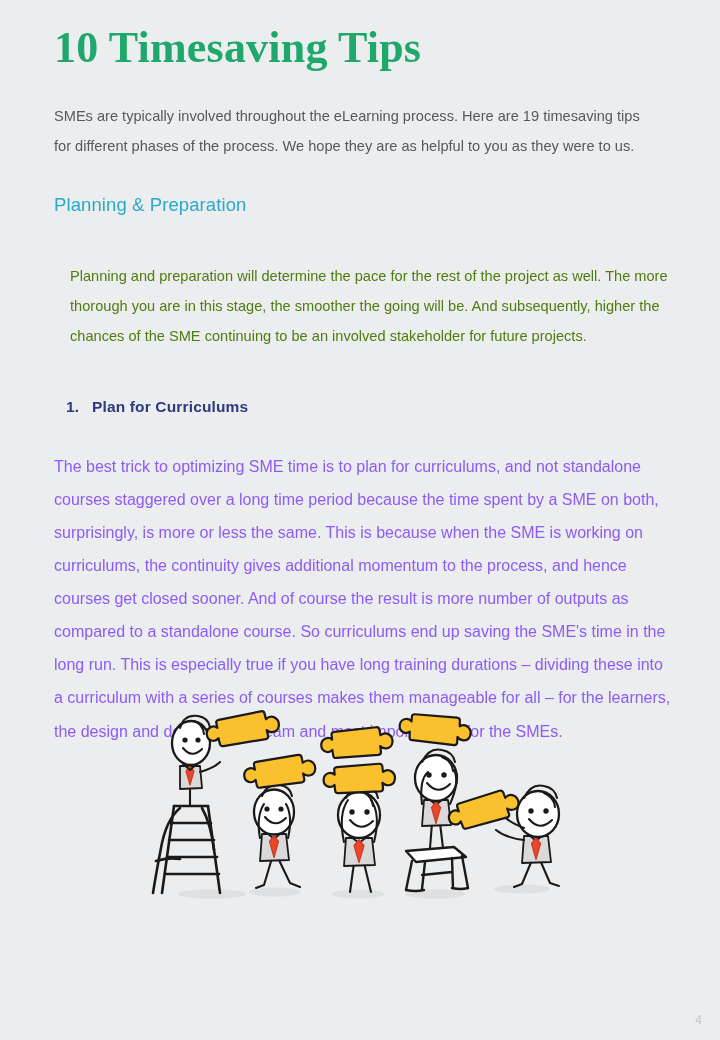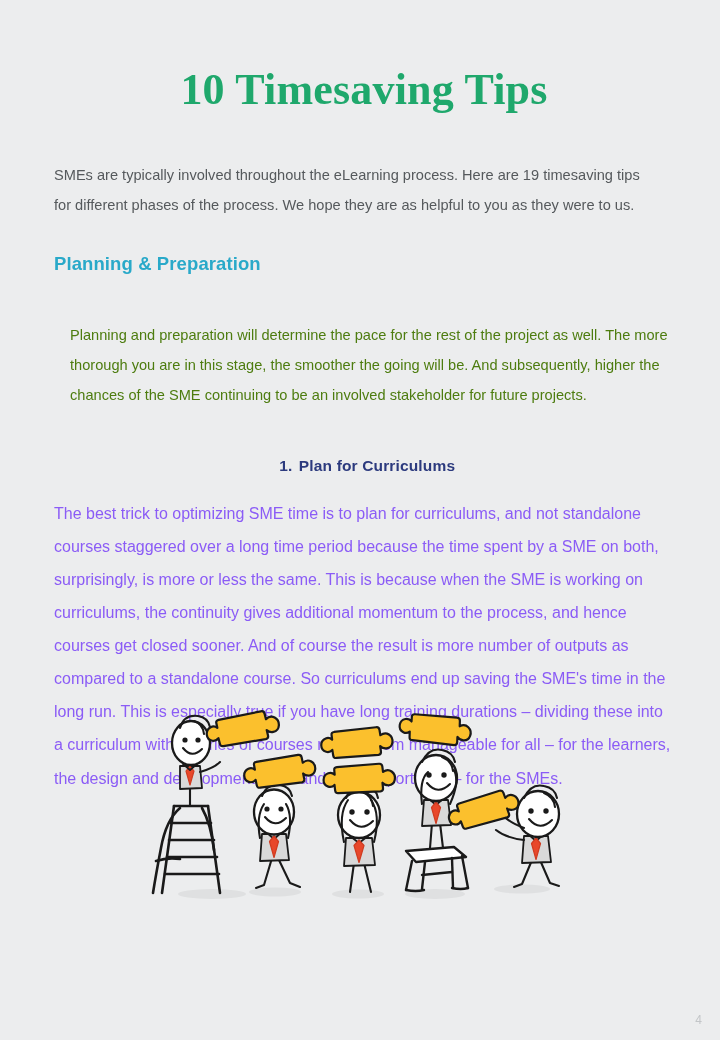--- a/index.html
+++ b/index.html
@@ -26,57 +26,55 @@
     left: 54px;
     top: 0;
     width: 620px;
   }
   .page-title {
     font-family: "Liberation Serif", serif;
     font-weight: bold;
     font-size: 44px;
     line-height: 1.05;
     color: #1fa86c;
-    margin: 17px;
-    padding-top: 50px;
+    margin: 0;
+    padding-top: 25px;
     letter-spacing: 0.2px;
-    text-align: center;
   }
   .intro-para {
     font-size: 14.6px;
     line-height: 2.05;
     color: #55595c;
     margin: 0;
     padding-top: 31px;
     width: 604px;
   }
   .section-heading {
     font-size: 18.5px;
-    font-weight: bold;
+    font-weight: normal;
     color: #29a9c9;
     margin: 0;
     padding-top: 32px;
     letter-spacing: 0.1px;
   }
   .body-para {
     font-size: 14.6px;
     line-height: 2.05;
     color: #4d7c0f;
     margin: 16px;
     padding-top: 30px;
     width: 612px;
   }
   .tip-heading {
     font-size: 15.5px;
     font-weight: bold;
     color: #2c3a7e;
-    margin: 0;
+    margin: 12px;
     padding-top: 30px;
     letter-spacing: 0.15px;
-    text-align: center;
   }
   .tip-heading .tip-num {
     display: inline-block;
     min-width: 26px;
   }
   .tip-body {
     font-size: 16px;
     line-height: 2.07;
     color: #8b5cf6;
     margin: 0;

